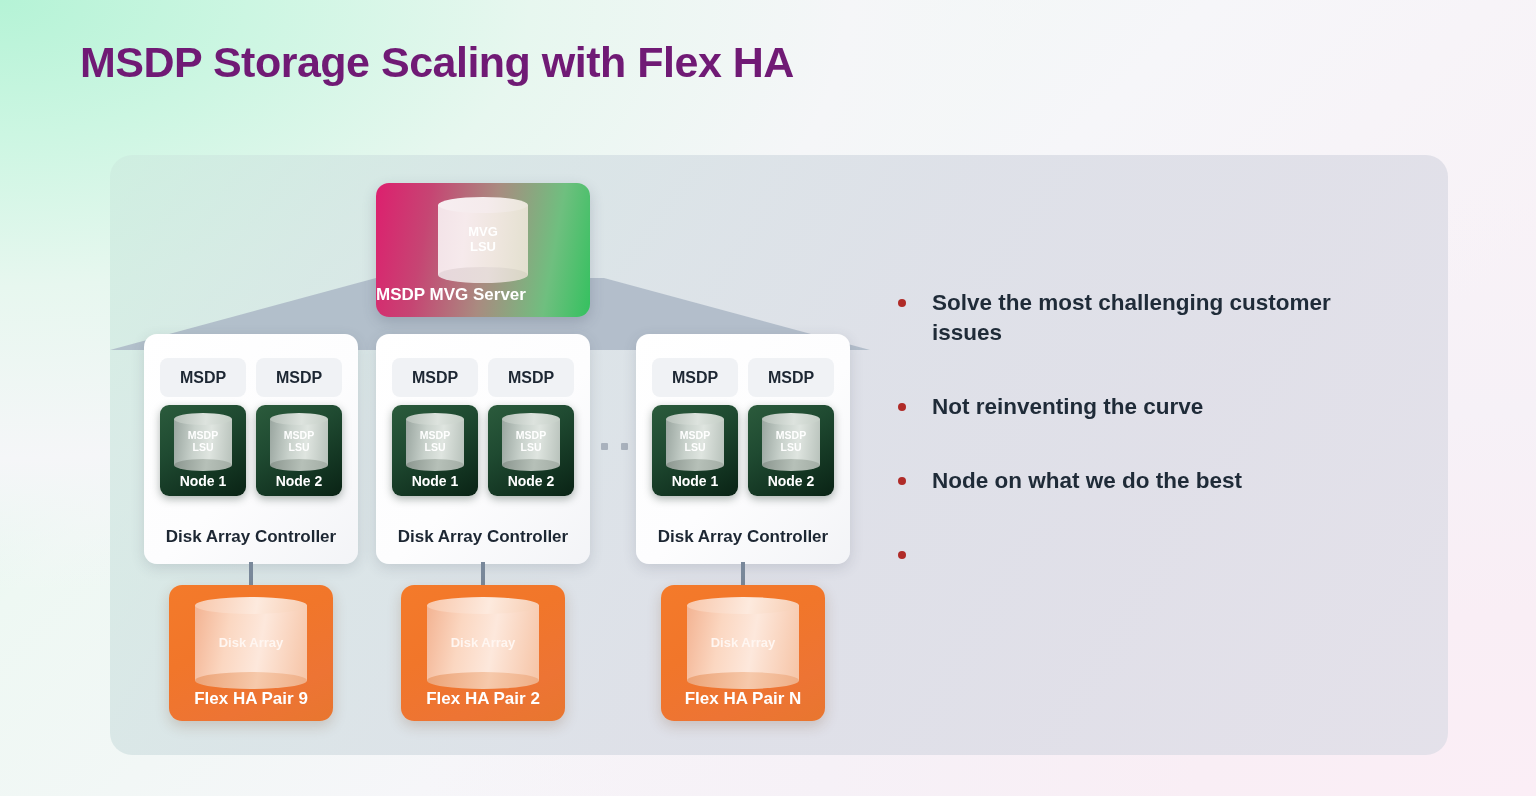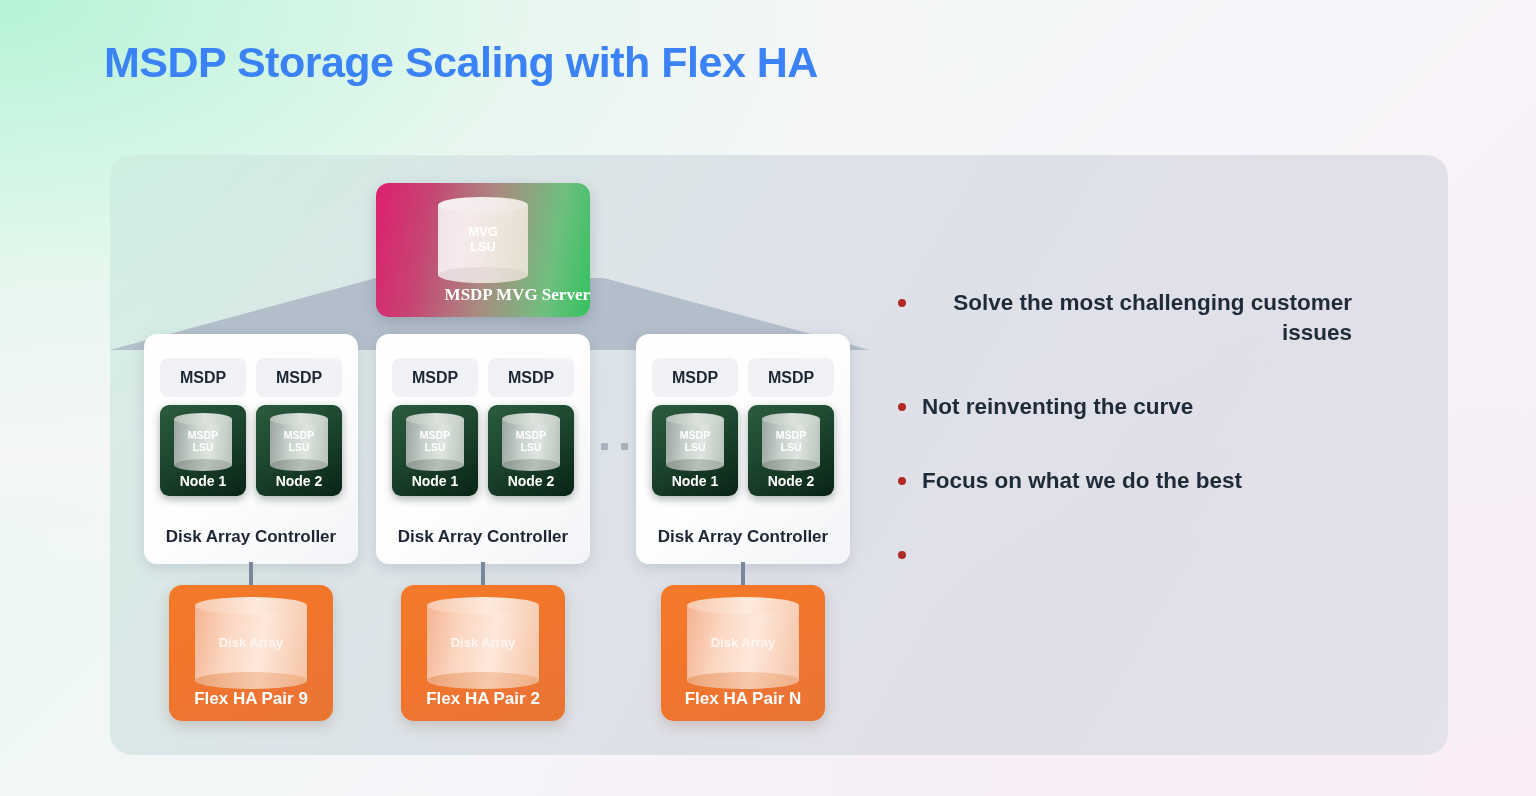--- a/index.html
+++ b/index.html
@@ -13,24 +13,23 @@
       radial-gradient(110% 115% at 100% 100%, #fbeef6 0%, #f9eef5 20%, #f6f1f7 42%, rgba(246,241,247,0) 66%),
       linear-gradient(135deg, #cdf6e3 0%, #eef8f3 26%, #f6f6f9 52%, #f8f2f7 76%, #fcf0f7 100%);
   }
 
   
   .title {
     position: absolute;
     left: 80px; top: 38px;
     font-size: 43px;
     font-weight: bold;
-    color: #3b82f6;
+    color: #701a75;
     letter-spacing: -0.5px;
     white-space: nowrap;
-    margin-left: 24px;
   }
 
   
   .panel {
     position: absolute;
     left: 110px; top: 155px;
     width: 1338px; height: 600px;
     border-radius: 22px;
     background: linear-gradient(120deg,
         rgba(205,236,223,0.72) 0%,
@@ -62,25 +61,24 @@
     padding-left: 48px;
   }
   .mvg-card .cyl-wrap {
     position: absolute;
     left: 50%; top: 14px;
     transform: translateX(-50%);
   }
   .mvg-card .card-label {
     position: absolute;
     left: 0; right: 0; bottom: 12px;
-    text-align: right;
+    text-align: left;
     font-size: 17px;
     font-weight: bold;
     color: #ffffff;
-    font-family: Liberation Serif, serif;
   }
 
   
   .cyl { position: relative; }
   .cyl .body {
     position: absolute;
     left: 0; right: 0; top: 8px; bottom: 8px;
     border-radius: 0;
   }
   .cyl .top, .cyl .bottom {
@@ -227,23 +225,22 @@
 
   
   .bullets {
     position: absolute;
     left: 898px; top: 288px;
     width: 470px;
   }
   .bullet {
     display: flex;
     align-items: flex-start;
-    gap: 16px;
+    gap: 26px;
     margin-bottom: 44px;
-    text-align: right;
   }
   .bullet .marker {
     flex: 0 0 auto;
     width: 8px; height: 8px;
     border-radius: 50%;
     background: #b02b28;
     margin-top: 11px;
   }
   .bullet .text {
     font-size: 22.5px;
@@ -445,18 +442,18 @@
   <div class="bullet b1">
     <span class="marker"></span>
     <span class="text">Solve the most challenging customer issues</span>
   </div>
   <div class="bullet">
     <span class="marker"></span>
     <span class="text">Not reinventing the curve</span>
   </div>
   <div class="bullet">
     <span class="marker"></span>
-    <span class="text">Focus on what we do the best</span>
+    <span class="text">Node on what we do the best</span>
   </div>
   <div class="bullet">
     <span class="marker"></span>
   </div>
 </div>
 
 </body></html>

